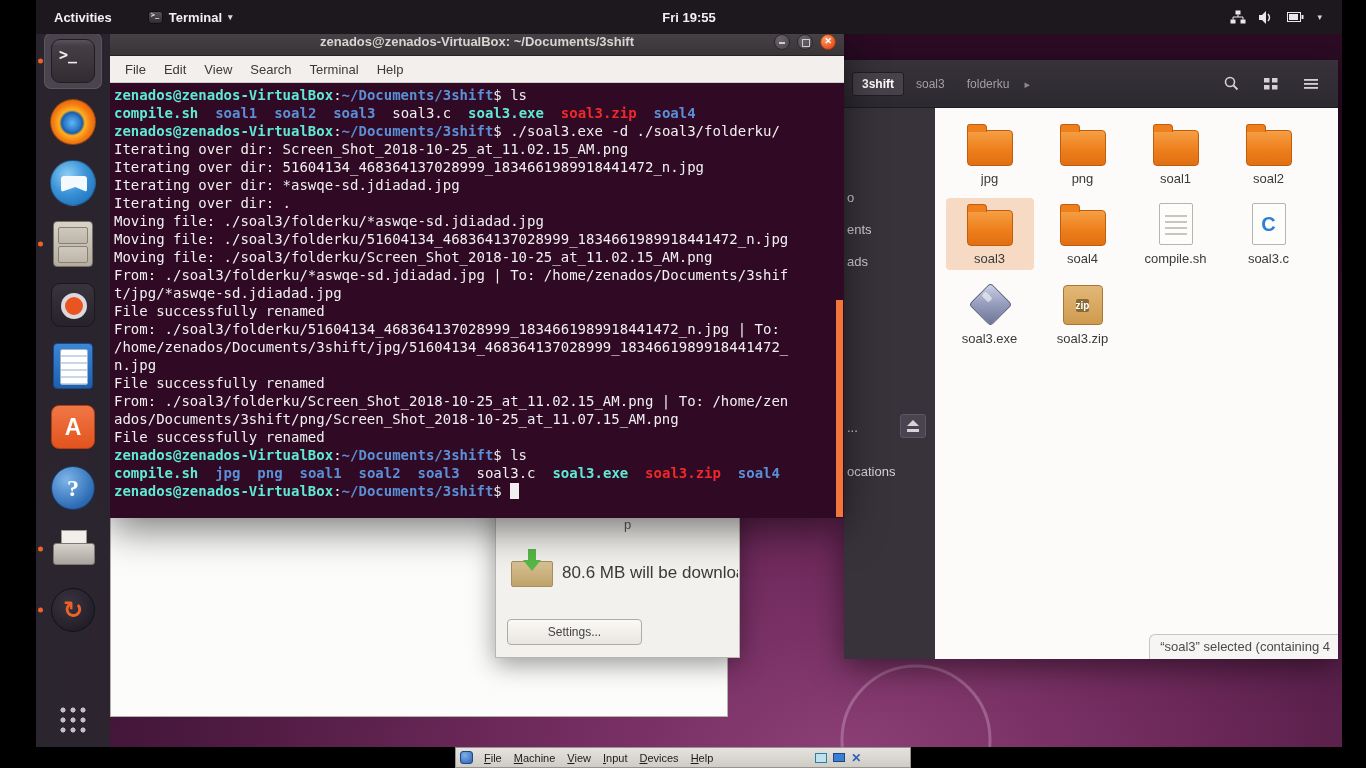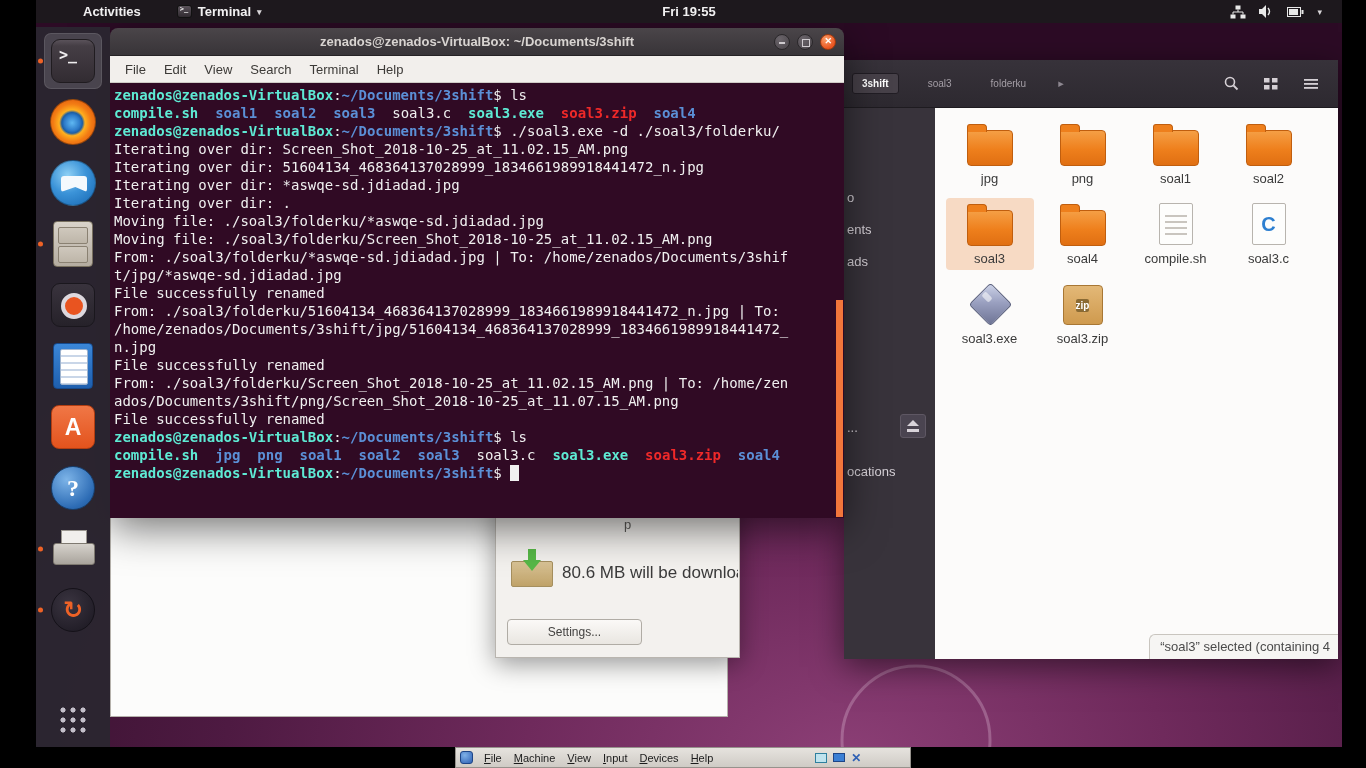--- a/index.html
+++ b/index.html
@@ -5,22 +5,22 @@
   html,body{margin:0;padding:0;background:#000;width:1366px;height:768px;overflow:hidden;
     font-family:"Liberation Sans",sans-serif;}
   *{box-sizing:border-box;}
 
   
   .screen{position:absolute;left:36px;top:0;width:1306px;height:747px;overflow:hidden;
     background:radial-gradient(ellipse 1000px 650px at 62% 102%, #8c3f76 0%, #6f2a5c 32%, #4e1a42 62%, #37112e 88%, #2c0b25 100%);}
   .emblem{position:absolute;left:770px;top:655px;z-index:1;}
 
   
-  .topbar{position:absolute;left:0;top:0;right:0;height:23px;background:#1d181d;color:#f1f0f1;
-    font-size:13px;display:flex;align-items:center;z-index:40;padding-left:29px;}
+  .topbar{position:absolute;left:0;top:0;right:0;height:34px;background:#1d181d;color:#f1f0f1;
+    font-size:13px;display:flex;align-items:center;z-index:40;}
   .tb-activities{margin-left:18px;font-weight:700;}
   .tb-appmenu{margin-left:36px;display:flex;align-items:center;gap:6px;font-weight:700;}
   .tb-appicon{width:15px;height:13px;border-radius:3px;background:linear-gradient(#5a525a,#302a30);
     border:1px solid #111;position:relative;}
   .tb-appicon::after{content:">_";position:absolute;left:2px;top:-1px;font:700 7px "DejaVu Sans Mono",monospace;color:#eee;}
   .caret{font-size:9px;color:#d8d5d8;}
   .tb-clock{position:absolute;left:50%;transform:translateX(-50%);font-weight:700;}
   .tb-status{margin-left:auto;margin-right:20px;display:flex;align-items:center;gap:13px;}
 
   
@@ -88,21 +88,21 @@
   .seg-b{color:#5b8fd6;font-weight:700;}
   .seg-r{color:#ef2929;font-weight:700;}
   .seg-cur{background:#f0f0f0;color:#300a24;}
   .term-scrollbar{position:absolute;right:1px;top:272px;width:7px;height:217px;background:#f2763b;}
 
   
   .nautilus{position:absolute;left:808px;top:60px;width:494px;height:599px;z-index:8;background:#fcfbfa;
     box-shadow:0 8px 30px rgba(0,0,0,.5);}
   .n-header{position:absolute;left:0;top:0;right:0;height:48px;display:flex;align-items:center;
     background:linear-gradient(#37323a,#2d2930);border-bottom:1px solid #1e1b20;}
-  .crumbs{display:flex;align-items:center;margin-left:8px;gap:19px;font-size:10px;}
+  .crumbs{display:flex;align-items:center;margin-left:8px;gap:2px;font-size:12px;}
   .crumb{padding:5px 10px;color:#a49ea6;border-radius:3px;}
   .crumb.active{background:#474149;color:#fff;font-weight:700;box-shadow:inset 0 0 0 1px #211d24;}
   .crumb-arrow::after{content:"▸";color:#8d8790;font-size:11px;padding:0 3px;}
   .n-tools{margin-left:auto;margin-right:12px;display:flex;gap:10px;}
   .n-toolbtn{width:30px;height:26px;border-radius:3px;display:flex;align-items:center;justify-content:center;}
   .n-sidebar{position:absolute;left:0;top:48px;width:91px;bottom:0;background:#38333b;overflow:hidden;}
   .sb-frag{position:absolute;left:3px;font-size:13px;color:#d6d1d7;white-space:nowrap;}
   .f0{top:82px;} .f1{top:114px;} .f2{top:146px;} .f3{top:312px;} .f4{top:356px;}
   .eject{position:absolute;left:56px;top:306px;width:26px;height:24px;background:#4a4450;border:1px solid #5e5763;border-radius:3px;}
   .eject::before{content:"";position:absolute;left:6px;top:5px;border-left:6px solid transparent;border-right:6px solid transparent;
@@ -383,20 +383,21 @@
       </div>
     <div class="term-body">
         <div class="tline"><span class="seg-g">zenados@zenados-VirtualBox</span><span class="seg-w">:</span><span class="seg-b">~/Documents/3shift</span><span class="seg-w">$ ls</span></div>
         <div class="tline"><span class="seg-g">compile.sh</span><span class="seg-w">  </span><span class="seg-b">soal1</span><span class="seg-w">  </span><span class="seg-b">soal2</span><span class="seg-w">  </span><span class="seg-b">soal3</span><span class="seg-w">  </span><span class="seg-w">soal3.c</span><span class="seg-w">  </span><span class="seg-g">soal3.exe</span><span class="seg-w">  </span><span class="seg-r">soal3.zip</span><span class="seg-w">  </span><span class="seg-b">soal4</span></div>
         <div class="tline"><span class="seg-g">zenados@zenados-VirtualBox</span><span class="seg-w">:</span><span class="seg-b">~/Documents/3shift</span><span class="seg-w">$ ./soal3.exe -d ./soal3/folderku/</span></div>
         <div class="tline"><span class="seg-w">Iterating over dir: Screen_Shot_2018-10-25_at_11.02.15_AM.png</span></div>
         <div class="tline"><span class="seg-w">Iterating over dir: 51604134_468364137028999_1834661989918441472_n.jpg</span></div>
         <div class="tline"><span class="seg-w">Iterating over dir: *aswqe-sd.jdiadad.jpg</span></div>
         <div class="tline"><span class="seg-w">Iterating over dir: .</span></div>
         <div class="tline"><span class="seg-w">Moving file: ./soal3/folderku/*aswqe-sd.jdiadad.jpg</span></div>
+        <div class="tline"><span class="seg-w">Moving file: ./soal3/folderku/51604134_468364137028999_1834661989918441472_n.jpg</span></div>
         <div class="tline"><span class="seg-w">Moving file: ./soal3/folderku/Screen_Shot_2018-10-25_at_11.02.15_AM.png</span></div>
         <div class="tline"><span class="seg-w">From: ./soal3/folderku/*aswqe-sd.jdiadad.jpg | To: /home/zenados/Documents/3shif</span></div>
         <div class="tline"><span class="seg-w">t/jpg/*aswqe-sd.jdiadad.jpg</span></div>
         <div class="tline"><span class="seg-w">File successfully renamed</span></div>
         <div class="tline"><span class="seg-w">From: ./soal3/folderku/51604134_468364137028999_1834661989918441472_n.jpg | To:</span></div>
         <div class="tline"><span class="seg-w">/home/zenados/Documents/3shift/jpg/51604134_468364137028999_1834661989918441472_</span></div>
         <div class="tline"><span class="seg-w">n.jpg</span></div>
         <div class="tline"><span class="seg-w">File successfully renamed</span></div>
         <div class="tline"><span class="seg-w">From: ./soal3/folderku/Screen_Shot_2018-10-25_at_11.02.15_AM.png | To: /home/zen</span></div>
         <div class="tline"><span class="seg-w">ados/Documents/3shift/png/Screen_Shot_2018-10-25_at_11.07.15_AM.png</span></div>

